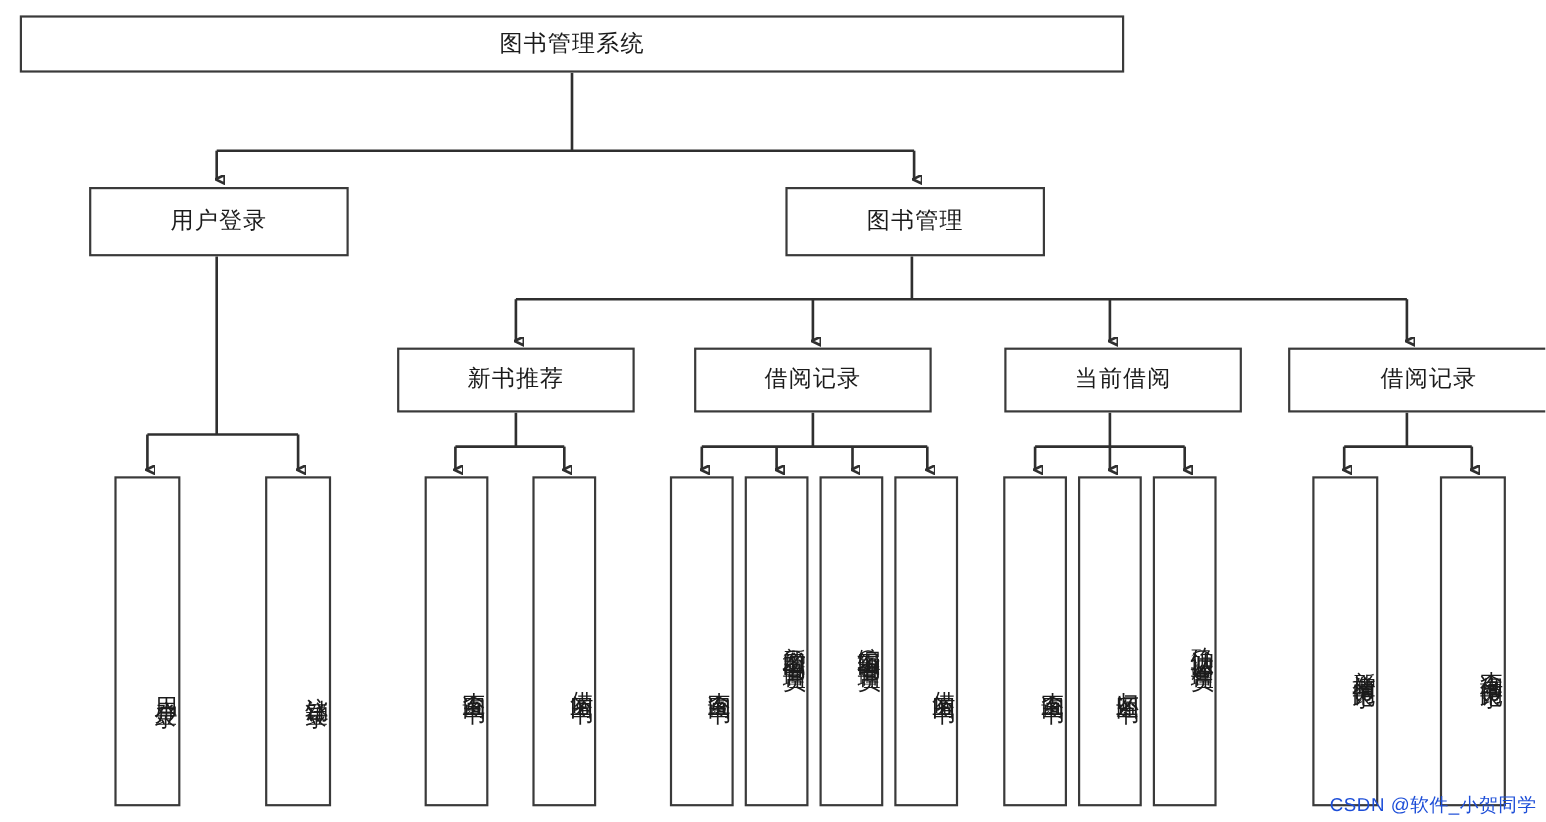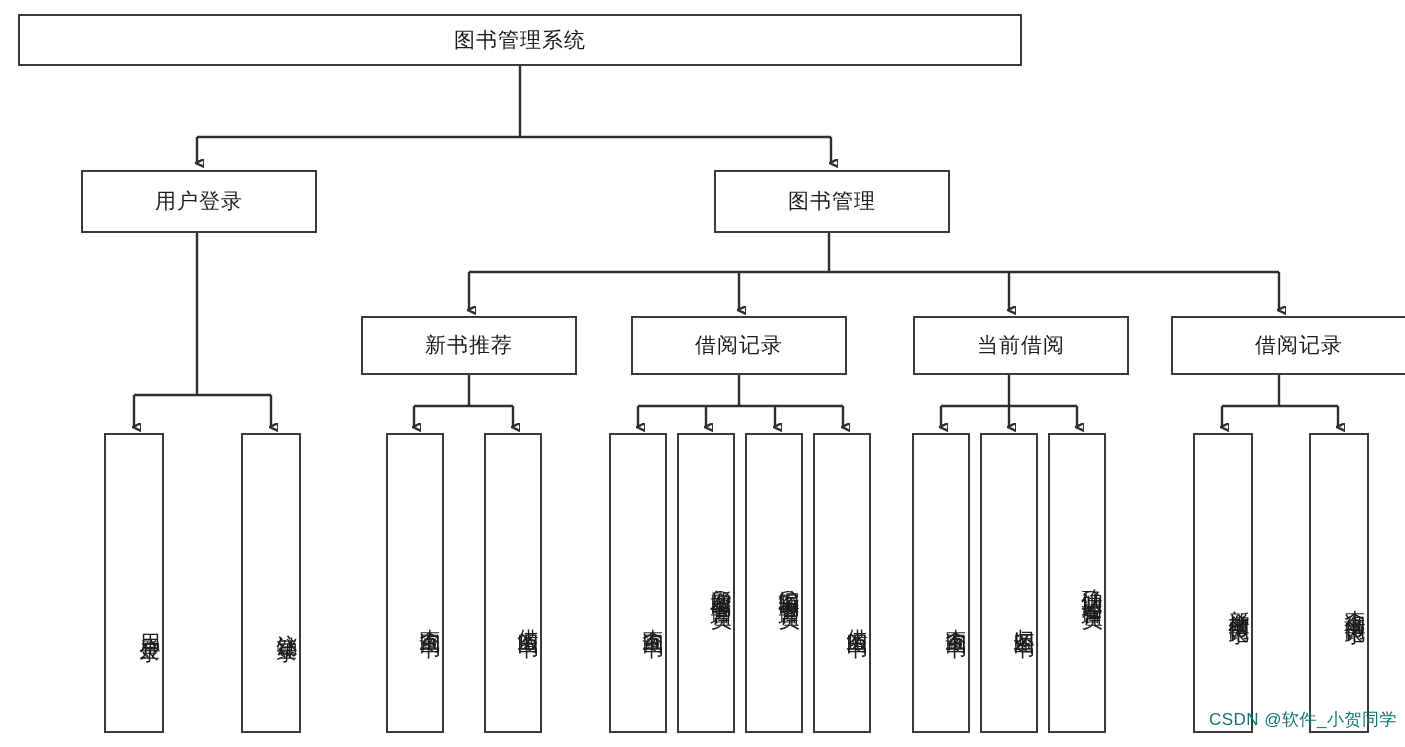--- a/index.html
+++ b/index.html
@@ -52,23 +52,23 @@
     pointer-events: none;
   }
   svg.links line, svg.links path {
     stroke: #2f2f2f;
     stroke-width: 2.4;
     fill: none;
   }
   .watermark {
     position: absolute;
     right: 8px;
-    bottom: 16px;
+    bottom: 4px;
     font-size: 17px;
-    color: #0f766e;
+    color: #1d4ed8;
     letter-spacing: 0.5px;
     white-space: nowrap;
   }
 </style>
 </head>
 <body>
 
 <div id="canvas">
 
   <svg class="links" viewBox="0 0 1405 747">

